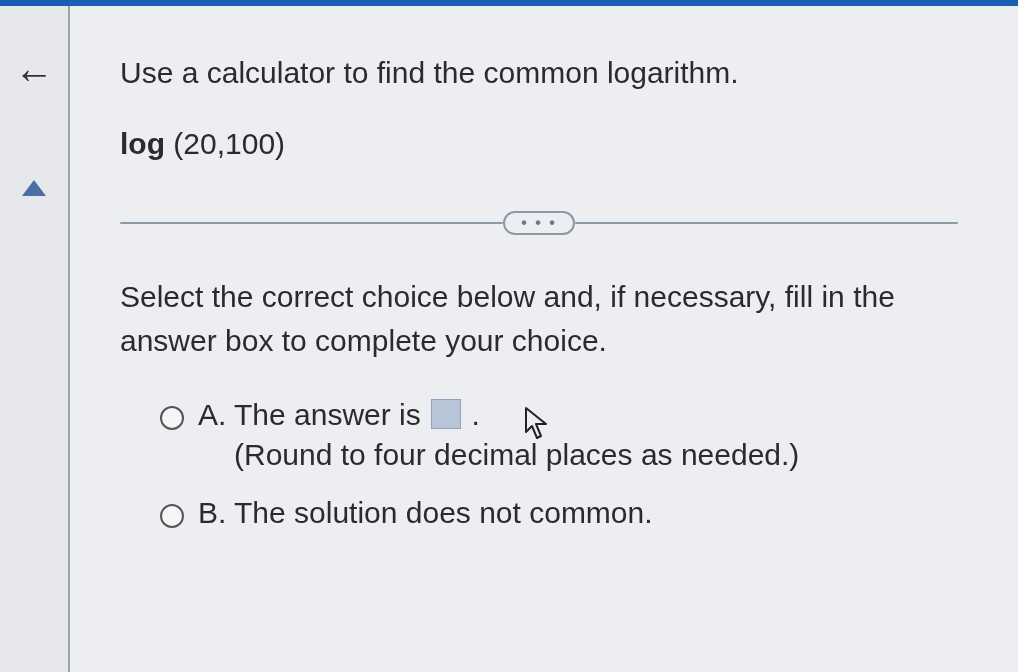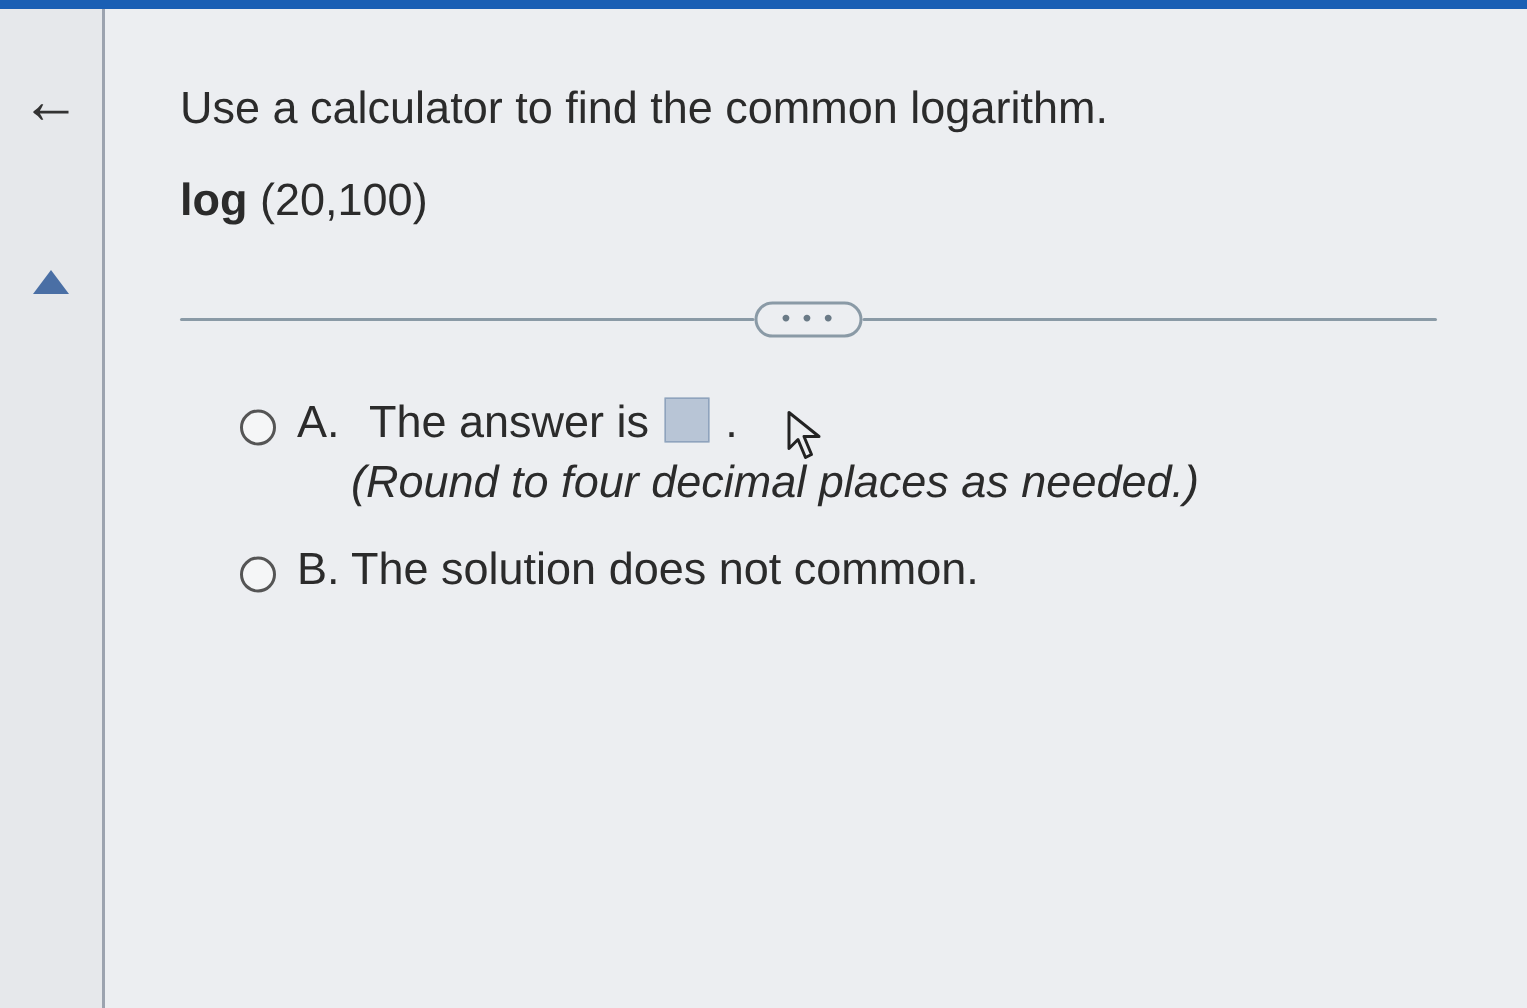--- a/index.html
+++ b/index.html
@@ -49,21 +49,21 @@
     flex: 1;
     padding: 44px 60px 0 50px;
     background: #eceef1;
     color: #2b2b2b;
   }
   .prompt {
     font-size: 30px;
     line-height: 1.5;
   }
   .expr {
-    margin-top: 22px;
+    margin-top: 32px;
     font-size: 30px;
   }
   .expr .fn { font-weight: bold; }
   .divider-wrap {
     margin: 50px 0 40px 0;
     display: flex;
     align-items: center;
   }
   .divider-line {
     flex: 1;
@@ -105,34 +105,33 @@
     flex-shrink: 0;
     cursor: pointer;
     background: #f5f6f7;
   }
   .letter {
     width: 50px;
     padding-left: 14px;
     flex-shrink: 0;
   }
   .choice-body { flex: 1; position: relative; }
-  .ans-line { display: inline; margin-left: 12px; }
+  .ans-line { display: inline; }
   .ans-box {
     display: inline-block;
     width: 30px; height: 30px;
     background: #b8c5d6;
     border: 1px solid #8fa3bd;
     vertical-align: -4px;
     margin: 0 2px;
     cursor: text;
   }
   .hint {
     font-size: 30px;
     margin-top: 6px;
-    font-style: italic;
   }
   .cursor-svg {
     position: absolute;
     left: 288px;
     top: 8px;
     pointer-events: none;
   }
 </style>
 </head>
 <body>
@@ -153,20 +152,21 @@
       <span class="fn">log</span>
       <span>(20,100)</span>
     </div>
 
     <div class="divider-wrap">
       <div class="divider-line"></div>
       <div class="divider-pill">• • •</div>
       <div class="divider-line"></div>
     </div>
 
+    <div class="instr">Select the correct choice below and, if necessary, fill in the answer box to complete your choice.</div>
 
     <div class="choices">
 
       <div class="choice-row">
         <div class="radio"></div>
         <div class="letter">A.</div>
         <div class="choice-body">
           <span class="ans-line">
             <span>The answer is </span>
             <span class="ans-box"></span>

